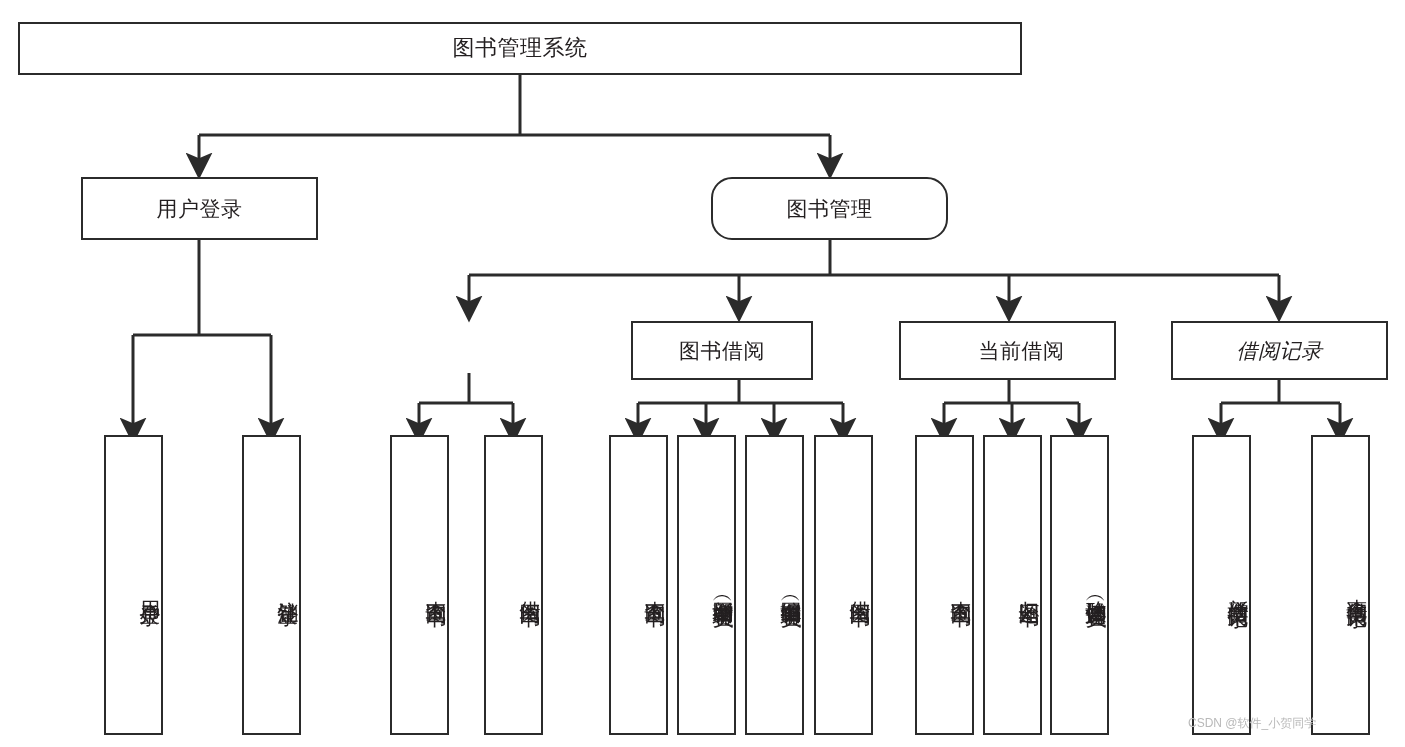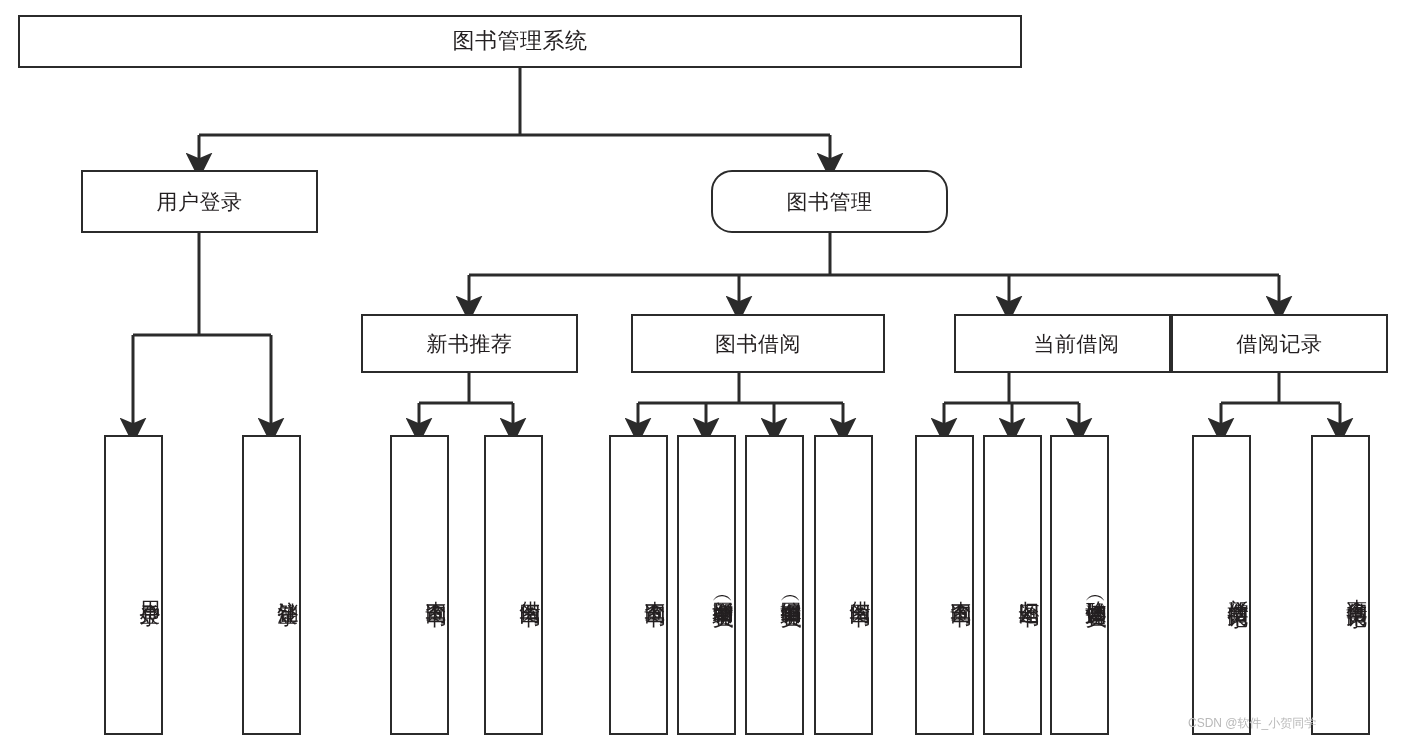--- a/index.html
+++ b/index.html
@@ -32,20 +32,21 @@
     display: flex;
     align-items: center;
     justify-content: center;
     text-align: center;
     z-index: 2;
   }
   .node-h {
     font-size: 21px;
     line-height: 1.1;
     letter-spacing: 0.5px;
+    margin-top: 7px;
   }
   .node-root {
     font-size: 22px;
   }
   .node-v {
     writing-mode: vertical-rl;
     text-orientation: upright;
     font-size: 21px;
     letter-spacing: 2px;
     line-height: 1.08;
@@ -135,30 +136,27 @@
     <span>图书管理系统</span>
   </div>
 
   <div class="node node-h" style="left:81px; top:170px; width:237px; height:63px;">
     <span>用户登录</span>
   </div>
   <div class="node node-h" style="left:711px; top:170px; width:237px; height:63px;border-radius:21px;">
     <span>图书管理</span>
   </div>
 
-  <div class="node node-h" style="left:361px; top:314px; width:217px; height:59px;">
-    <span>新书推荐</span>
-  </div>
-  <div class="node node-h" style="left:631px; top:314px; width:254px; height:59px;">
+  <div class="node node-h" style="left:631px; top:314px; width:182px; height:59px;">
     <span>图书借阅</span>
   </div>
-  <div class="node node-h" style="left:954px; top:314px; width:217px; height:59px;padding-left:28px;">
+  <div class="node node-h" style="left:899px; top:314px; width:217px; height:59px;padding-left:28px;">
     <span>当前借阅</span>
   </div>
-  <div class="node node-h" style="left:1171px; top:314px; width:217px; height:59px;">
+  <div class="node node-h" style="left:1171px; top:314px; width:217px; height:59px;font-style:italic;">
     <span>借阅记录</span>
   </div>
 
   <div class="node node-v" style="left:104px; top:435px; width:59px; height:300px;">
     <span class="vtext">用户登录</span>
   </div>
   <div class="node node-v" style="left:242px; top:435px; width:59px; height:300px;">
     <span class="vtext">注销登录</span>
   </div>
 

